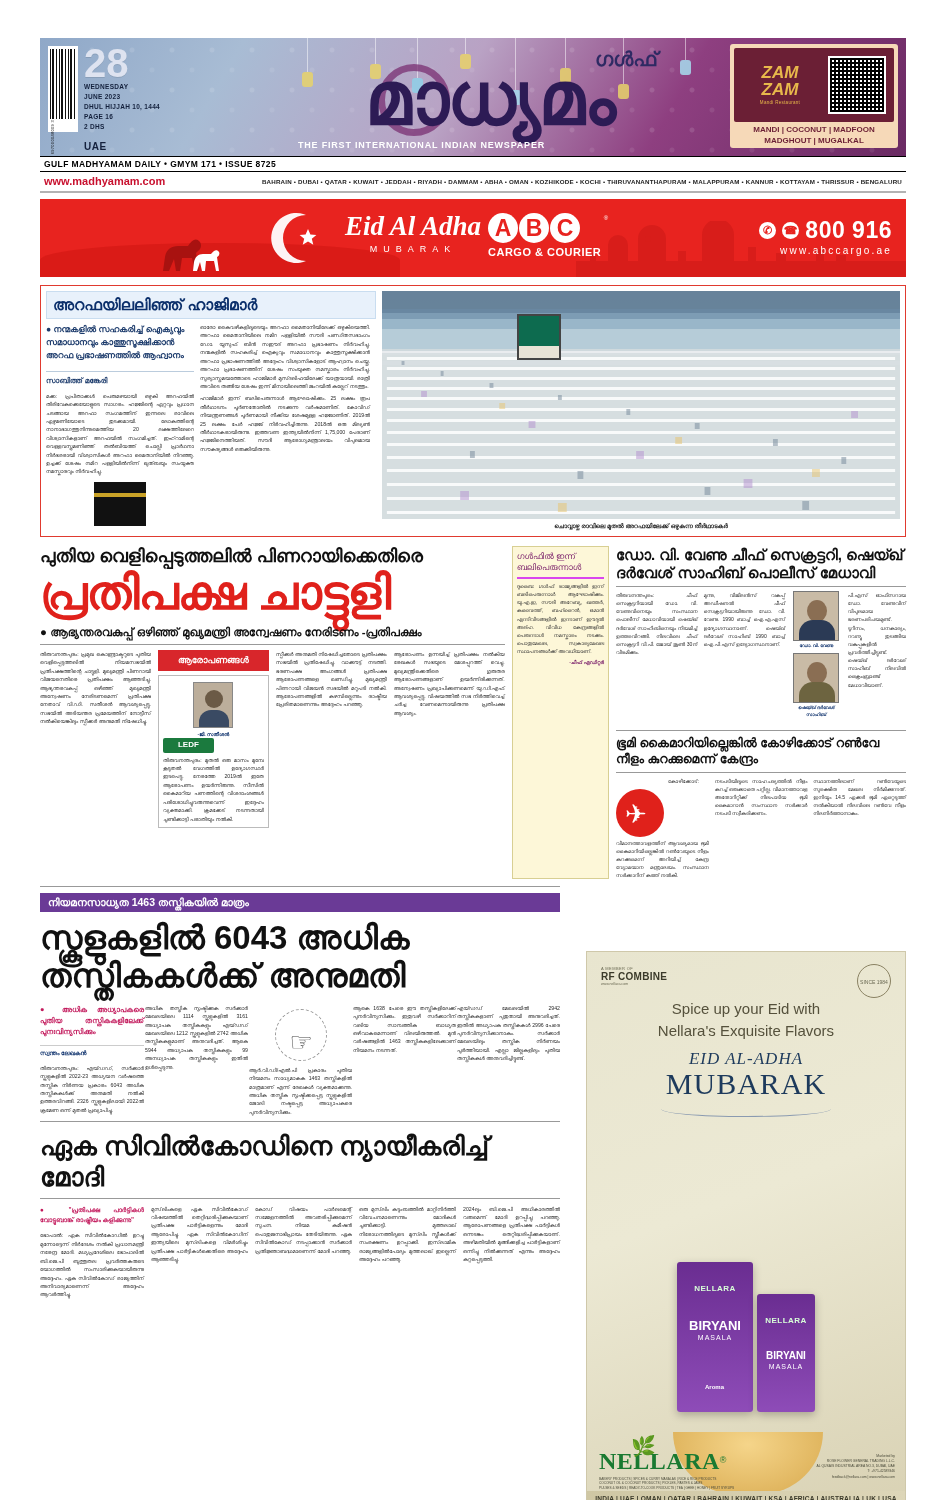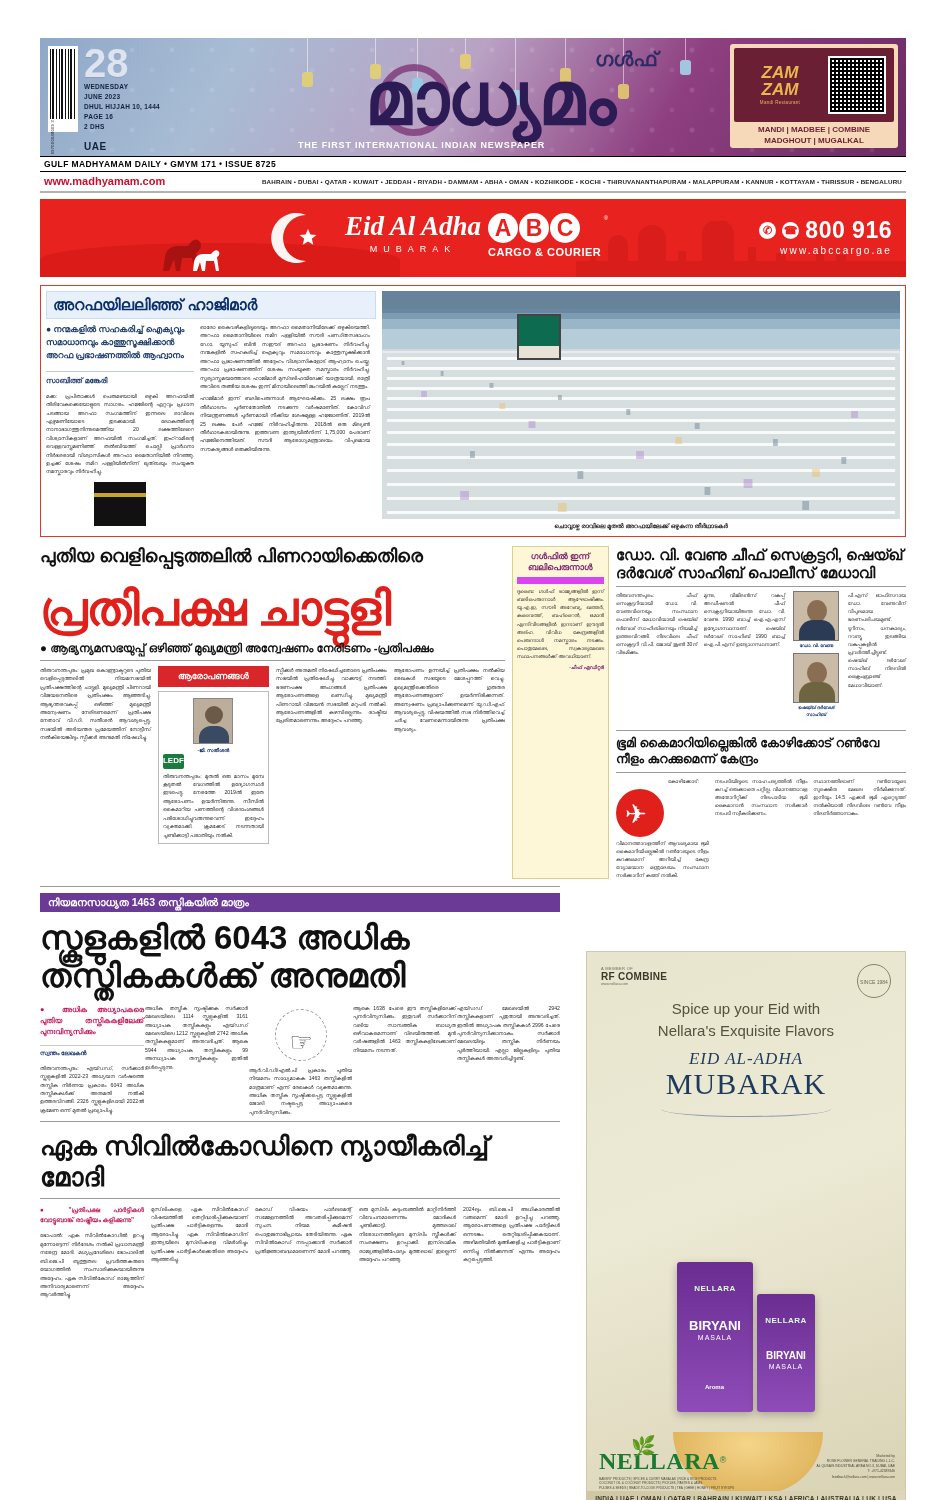--- a/index.html
+++ b/index.html
@@ -109,40 +109,40 @@
      border:2px solid #444; }
   .photo-sign .gl { width:100%; height:30px; background:#0d6b4f; }
 
   
   .mainrow { display:flex; gap:7px; margin-top:9px; }
   .col-left { width:500px; }
   .col-mid { width:104px; background:#fdf7d8; border:1px solid #d8cf93; padding:4px; }
   .col-right { width:290px; }
 
   .kicker { font-size:18px; font-weight:bold; color:#111; line-height:1.2; }
-  .bighead { font-size:47px; font-weight:bold; color:#e0211b; line-height:1.05; margin-top:16px;
+  .bighead { font-size:47px; font-weight:bold; color:#e0211b; line-height:1.05; margin-top:0;
      letter-spacing:-1px; }
   .subhead { font-size:11.5px; font-weight:bold; color:#111; margin-top:9px; padding-bottom:5px;
      border-bottom:1px solid #999; }
   .body-cols { display:flex; gap:7px; margin-top:5px; }
   .bcol { flex:1; font-size:5.2px; line-height:1.62; text-align:justify; color:#2b2b2b; }
   .accus { background:#d8262b; color:#fff; text-align:center; font-size:9px; font-weight:bold;
      padding:3px; margin-bottom:4px; }
   .accus-box { border:1px solid #bbb; padding:4px; }
   .mug { width:40px; height:46px; background:#bcae9b; border:1px solid #888; margin:2px auto; position:relative; }
   .mug:before { content:""; position:absolute; left:11px; top:7px; width:18px; height:18px;
      border-radius:50%; background:#6b5a46; }
   .mug:after { content:""; position:absolute; left:5px; bottom:0; width:30px; height:17px;
      border-radius:12px 12px 0 0; background:#3a4a63; }
   .mug-cap { font-size:5px; text-align:center; color:#0b2f6b; font-weight:bold; }
-  .ledf { background:#1b7a3e; color:#fff; font-size:8px; font-weight:bold; padding:1px 0;
+  .ledf { background:#1b7a3e; color:#fff; font-size:8px; font-weight:bold; padding:1px 15px;
      display:inline-block; border-radius:2px; }
 
-  .mid-hd { font-size:8.5px; font-weight:bold; color:#7a1f6a; line-height:1.35; text-align:center;
-     border-bottom:7px solid #d946ef; padding-bottom:3px; }
+  .mid-hd { font-size:8.5px; font-weight:normal; color:#7a1f6a; line-height:1.35; 
+     border-bottom:2px solid #d946ef; padding-bottom:3px; }
   .mid-txt { font-size:5.1px; line-height:1.6; text-align:justify; color:#333; margin-top:3px; }
   .mid-sign { font-size:5px; color:#7a1f6a; font-weight:bold; text-align:right; margin-top:4px; }
 
   .rt-head { font-size:15px; font-weight:bold; color:#111; line-height:1.2;
      border-bottom:1px solid #999; padding-bottom:4px; }
   .rt-cols { display:flex; gap:6px; margin-top:4px; }
   .rt-c { font-size:5.1px; line-height:1.6; text-align:justify; color:#2b2b2b; }
   .portrait { width:46px; height:50px; background:#c9bba6; border:1px solid #777; margin:0 auto 2px;
      position:relative; overflow:hidden; }
   .portrait .face { position:absolute; left:13px; top:8px; width:20px; height:22px; border-radius:50%;
@@ -293,21 +293,21 @@
         <div class="zam-logo">
           <div class="zz">ZAM</div>
           <div class="zz">ZAM</div>
           <div class="sub">Mandi Restaurant</div>
         </div>
         <div class="qr">
             <i></i>
           </div>
       </div>
       <div class="zam-txt">
-        <div>MANDI | MADBEE | COMBINE</div>
+        <div>MANDI | COCONUT | MADFOON</div>
         <div>MADGHOUT | MUGALKAL</div>
       </div>
     </div>
   </div>
 
   <div class="mh-bar">
     <div class="left">GULF MADHYAMAM DAILY  •  GMYM 171  •  ISSUE 8725</div>
   </div>
   <div class="mh-bar2">
     <div class="site">www.madhyamam.com</div>
@@ -453,21 +453,21 @@
       </div>
       <div class="lead-cap">ചൊവ്വാഴ്ച രാവിലെ മുതൽ അറഫയിലേക്ക് ഒഴുകുന്ന തീർഥാടകർ</div>
     </div>
   </div>
 
   <div class="mainrow">
 
     <div class="col-left">
       <div class="kicker">പുതിയ വെളിപ്പെടുത്തലിൽ പിണറായിക്കെതിരെ</div>
       <div class="bighead">പ്രതിപക്ഷ ചാട്ടുളി</div>
-      <div class="subhead">● ആഭ്യന്യമസഭയുപ്പ് ഒഴിഞ്ഞ് മുഖ്യമന്ത്രി അന്വേഷണം നേരിടണം -പ്രതിപക്ഷം</div>
+      <div class="subhead">● ആഭ്യന്തരവകുപ്പ് ഒഴിഞ്ഞ് മുഖ്യമന്ത്രി അന്വേഷണം നേരിടണം -പ്രതിപക്ഷം</div>
       <div class="body-cols">
         <div class="bcol">തിരുവനന്തപുരം: പ്രമുഖ കൊണ്ട്രാക്ടറുടെ പുതിയ വെളിപ്പെടുത്തലിൽ നിയമസഭയിൽ പ്രതിപക്ഷത്തിന്റെ ചാട്ടുളി. മുഖ്യമന്ത്രി പിണറായി വിജയനെതിരെ പ്രതിപക്ഷം ആഞ്ഞടിച്ചു. ആഭ്യന്തരവകുപ്പ് ഒഴിഞ്ഞ് മുഖ്യമന്ത്രി അന്വേഷണം നേരിടണമെന്ന് പ്രതിപക്ഷ നേതാവ് വി.ഡി. സതീശൻ ആവശ്യപ്പെട്ടു. സഭയിൽ അടിയന്തര പ്രമേയത്തിന് നോട്ടീസ് നൽകിയെങ്കിലും സ്പീക്കർ അനുമതി നിഷേധിച്ചു.</div>
         <div class="bcol">
           <div class="accus">ആരോപണങ്ങൾ</div>
           <div class="accus-box">
             <div class="mug"></div>
             <div class="mug-cap">-ജി. സതീശൻ</div>
             <div class="ledf">LEDF</div>
             <div style="margin-top:3px;">തിരുവനന്തപുരം: മുതൽ ഒരു മാസം മുമ്പേ കൂടുതൽ വേഗത്തിൽ ഉദ്യോഗസ്ഥർ ഇടപെട്ടു. നേരത്തേ 2019ൽ ഇതേ ആരോപണം ഉയർന്നിരുന്നു. സീസിൽ കൈമാറിയ പണത്തിന്റെ വിശദാംശങ്ങൾ പരിശോധിച്ചുവരുന്നുവെന്ന് ഇദ്ദേഹം വ്യക്തമാക്കി. ക്രമക്കേട് നടന്നതായി ചൂണ്ടിക്കാട്ടി പരാതിയും നൽകി.</div>
           </div>

